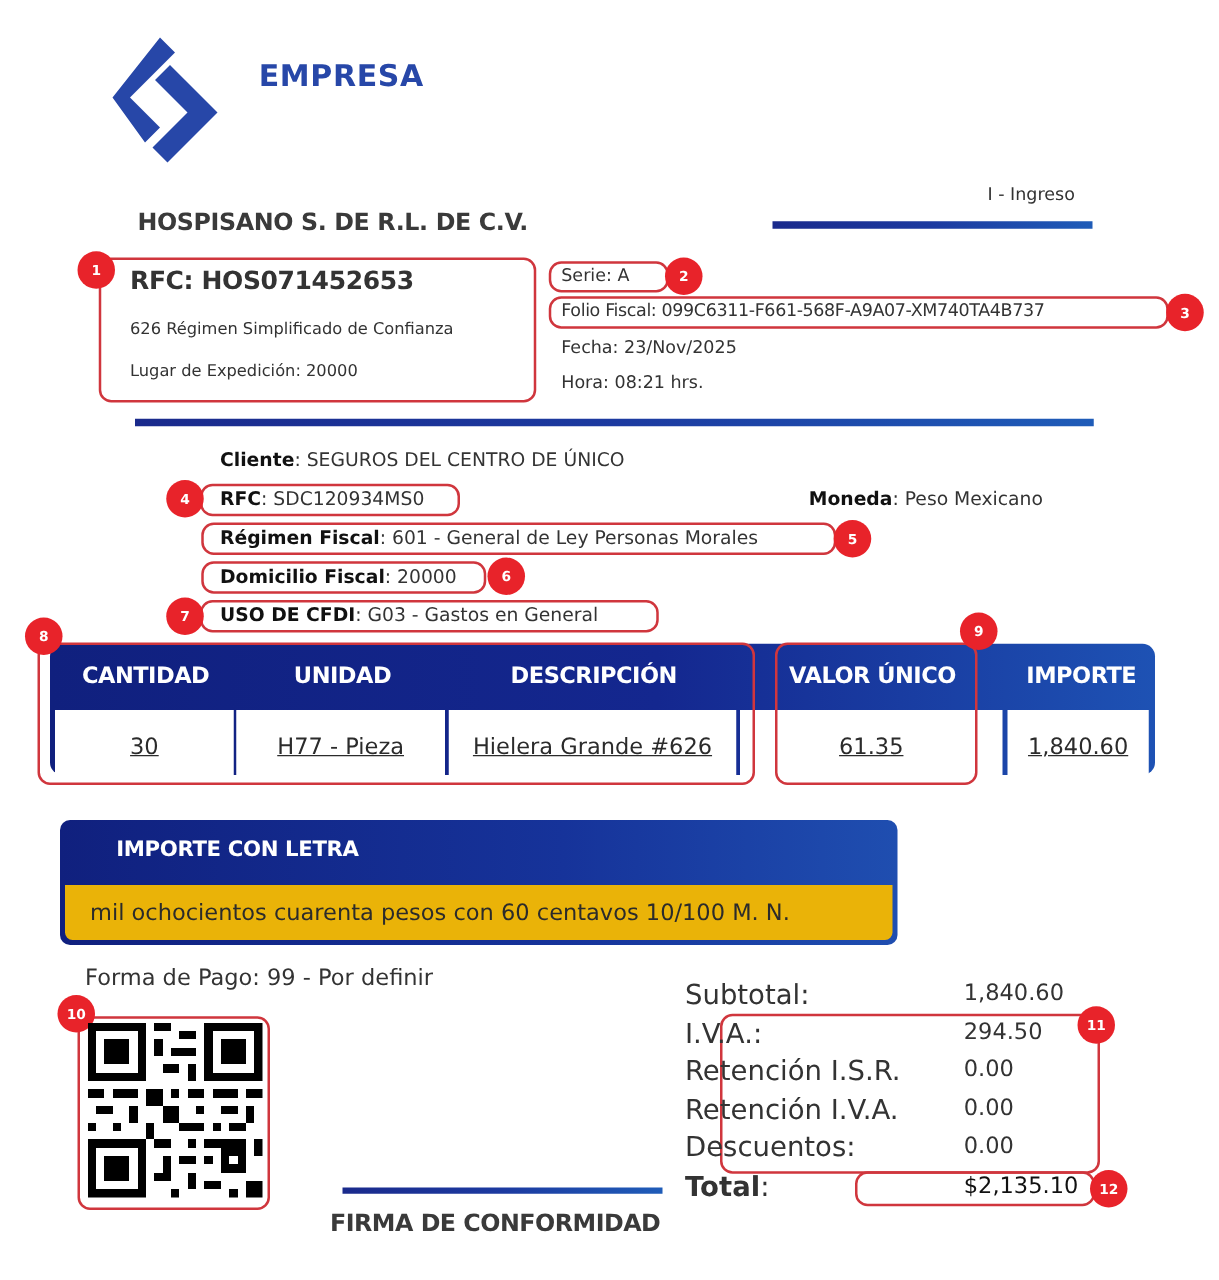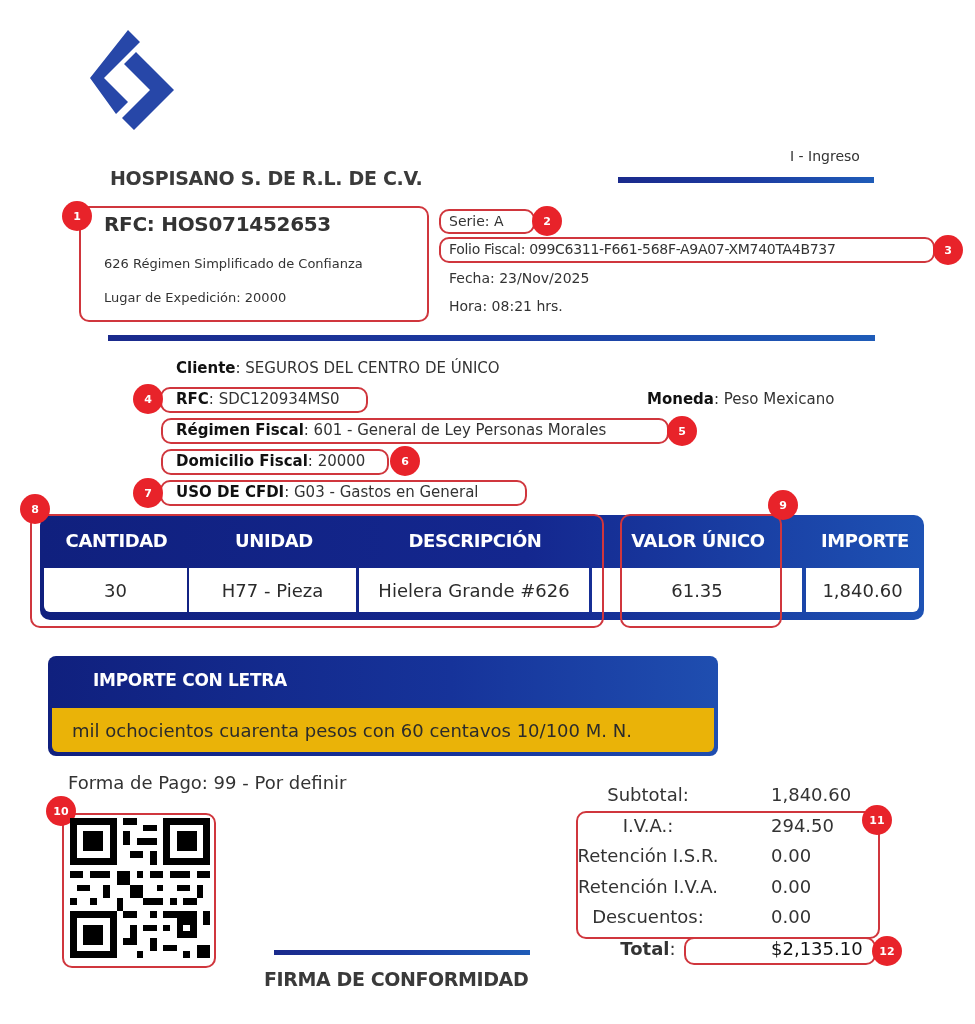--- a/index.html
+++ b/index.html
@@ -29,47 +29,48 @@
 
   .meta { left: 449px; font-size: 14px; font-weight: normal; color: #333; }
 
   
   .cl { font-size: 15px; color: #333; }
   .cl b { font-weight: bold; color: #111; }
 
   
   .tbl-wrap { left: 40px; top: 515px; width: 884px; height: 105px; background: linear-gradient(90deg, #10207e 0%, #14278f 55%, #1e52b4 100%); border-radius: 10px; }
   .th { position: absolute; top: 530px; color: #fff; font-weight: bold; font-size: 18px; text-align: center; letter-spacing: -0.4px; }
-  .td { position: absolute; top: 568px; height: 44px; background: #fff; font-size: 18px; color: #2b2b2b; display: flex; align-items: center; justify-content: center; }
+  .td { position: absolute; top: 568px; height: 58px; background: #fff; font-size: 18px; color: #2b2b2b; display: flex; align-items: center; justify-content: center; text-decoration: underline; }
 
   
   .letra-wrap { left: 48px; top: 656px; width: 670px; height: 100px; border-radius: 8px; background: linear-gradient(90deg, #10207e 0%, #16339a 60%, #1f4eb0 100%); }
   .letra-title { left: 93px; top: 670px; font-size: 17px; font-weight: bold; color: #fff; letter-spacing: -0.3px; }
   .letra-body { left: 52px; top: 708px; width: 662px; height: 44px; background: #eab308; border-radius: 0 0 6px 6px; font-size: 18px; color: #2b2b2b; padding-left: 20px; display: flex; align-items: center; }
 
   .forma { left: 68px; top: 772px; font-size: 18px; color: #333; }
 
   
-  .tot-lbl { position: absolute; width: 200px; text-align: center; left: 548px; font-size: 18px; color: #333; }
+  .tot-lbl { position: absolute; width: 200px; text-align: left; left: 548px; font-size: 22px; color: #333; }
   .tot-val { position: absolute; left: 771px; font-size: 18px; color: #333; }
 
   
   .qr { left: 70px; top: 818px; width: 140px; height: 140px; }
 
   .firma-line { left: 274px; top: 950px; width: 256px; height: 5px; }
   .firma { left: 264px; top: 968px; font-size: 19px; font-weight: bold; color: #3a3a3a; letter-spacing: -0.4px; }
 </style>
 </head>
 <body>
 
 <svg class="abs logo-mark" viewBox="0 0 88 110">
   <polygon points="40,2 52,14 16,50 40,74 28,86 2,50" fill="#2747a8"></polygon>
   <polygon points="48,24 60,36 86,62 46,102 34,90 62,62 36,36" fill="#2747a8"></polygon>
 </svg>
 <div class="abs logo-text">
+  <div>EMPRESA</div>
 </div>
 
 <div class="abs tipo">I - Ingreso</div>
 <div class="abs bar bar-top"></div>
 <div class="abs company-name">HOSPISANO S. DE R.L. DE C.V.</div>
 
 <div class="hl" style="left:79px;top:206px;width:350px;height:116px;"></div>
 <div class="badge" style="left:62px;top:201px;">1</div>
 <div class="abs em-rfc">RFC: HOS071452653</div>
 <div class="abs em-reg">626 Régimen Simplificado de Confianza</div>

